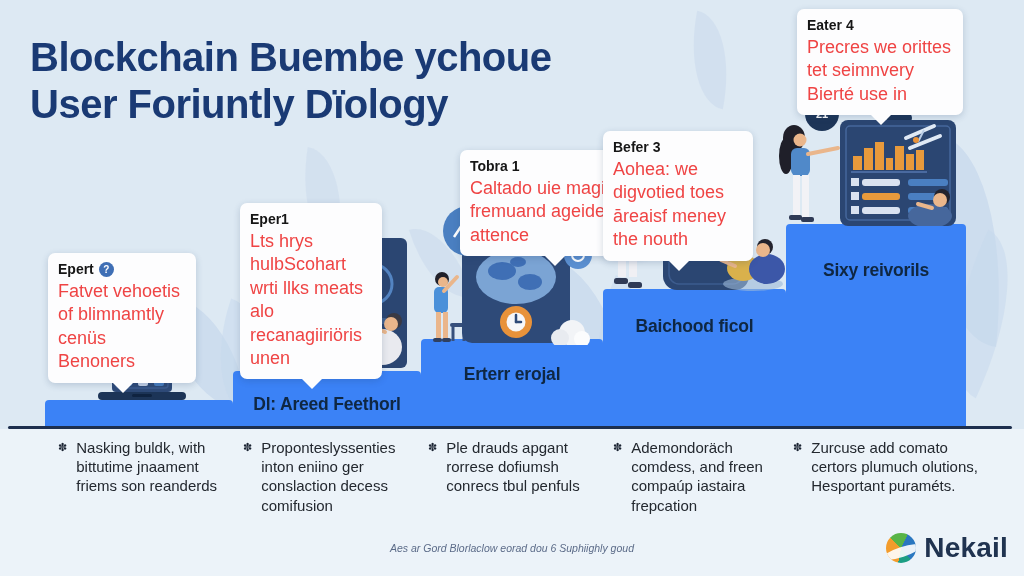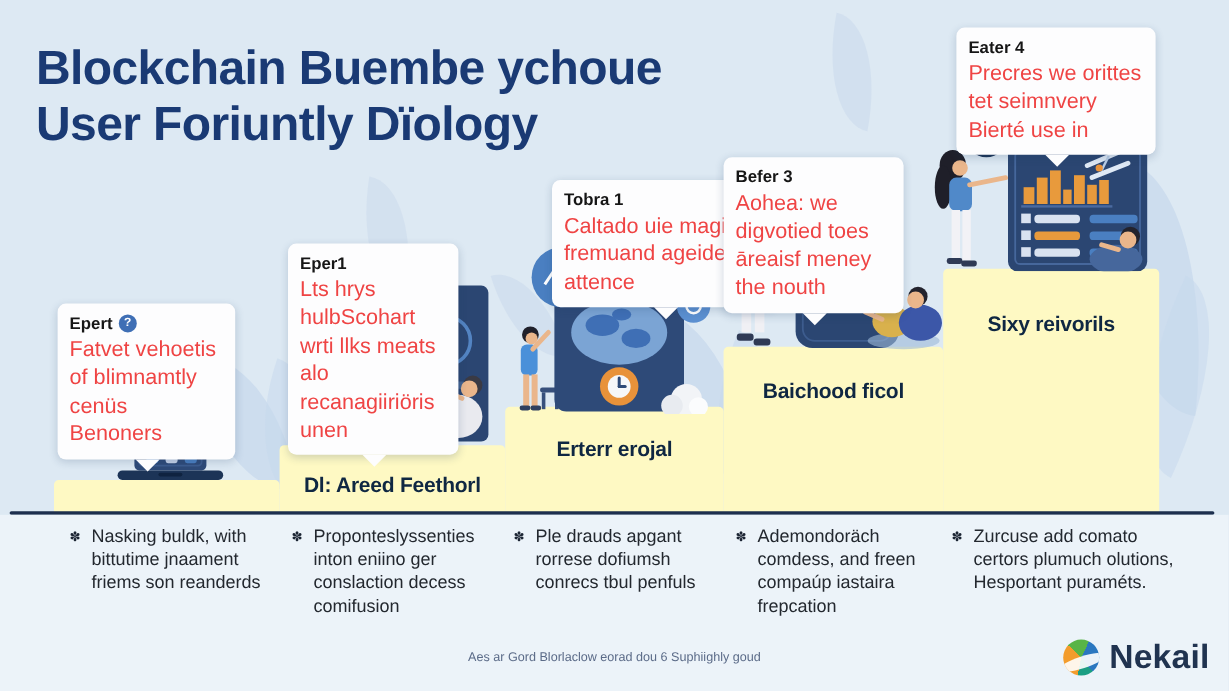--- a/index.html
+++ b/index.html
@@ -9,38 +9,38 @@
     background:#dde9f3;
   }
   .stage{position:absolute;inset:0;}
   
   .bottom-strip{position:absolute;left:0;right:0;top:429px;height:147px;background:#ecf3f9;}
   .baseline{position:absolute;left:8px;width:1004px;top:426px;height:2.5px;background:#1d2f4e;border-radius:2px;}
   .leaf{position:absolute;background:#c7d8ec;border-radius:0 100% 0 100%;opacity:.75;}
   
   .title{position:absolute;left:30px;top:34px;font-size:40px;font-weight:bold;color:#1a3a74;line-height:1.17;letter-spacing:-.5px;}
   
-  .step{position:absolute;background:#fef9c3;border-radius:4px 4px 0 0;}
+  .step{position:absolute;background:#3b82f6;border-radius:4px 4px 0 0;}
   .step-label{position:absolute;left:0;right:0;text-align:center;font-weight:bold;color:#0f2742;font-size:17.5px;letter-spacing:-.2px;}
   
   .bubble{position:absolute;background:#fdfdfe;border-radius:7px;padding:8px 10px 9px 10px;
     box-shadow:0 2px 7px rgba(30,60,100,.20);}
   .bubble::after{content:"";position:absolute;bottom:-10px;left:50%;margin-left:-9px;
     border:10px solid transparent;border-top-color:#fdfdfe;border-bottom:0;}
   .bubble h4{margin:0 0 3px 0;font-size:14px;color:#161616;display:flex;align-items:center;gap:5px;}
   .bubble p{margin:0;font-size:18px;color:#ef4444;line-height:1.3;}
   .q-badge{width:15px;height:15px;border-radius:50%;background:#3f6fb5;color:#fff;
     font-size:10px;font-weight:bold;display:inline-flex;align-items:center;justify-content:center;}
   
   .bullet-col{position:absolute;top:438px;display:flex;gap:9px;}
   .bullet-icon{font-size:11px;color:#1b2433;margin-top:3px;}
   .bullet-text{font-size:15px;color:#23282f;line-height:1.28;}
   
   .foot-note{position:absolute;left:0;right:0;top:542px;text-align:center;
-    font-size:10.5px;color:#5b6b88;}
+    font-size:10.5px;font-style:italic;color:#5b6b88;}
   .logo{position:absolute;right:16px;bottom:12px;display:flex;align-items:center;gap:8px;}
   .logo-mark{width:30px;height:30px;border-radius:50%;position:relative;overflow:hidden;
     background:conic-gradient(from -140deg,#f39c2c 0 26%,#58b447 26% 46%,#2a77c0 46% 78%,#1b9e83 78% 92%,#f39c2c 92% 100%);}
   .logo-mark::after{content:"";position:absolute;left:-4px;top:14px;width:40px;height:10px;
     background:#fff;border-radius:50%;transform:rotate(-18deg);opacity:.9;}
   .logo-text{font-size:28px;font-weight:bold;color:#203350;letter-spacing:.2px;}
   .ill{position:absolute;}
 </style>
 </head>
 <body>
@@ -241,21 +241,21 @@
     <p>Caltado uie magial fremuand ageides attence</p>
   </div>
 
   <div class="bubble" style="left:603px;top:87px;width:130px;margin-top:44px;">
     <h4>
         <span>Befer 3</span>
       </h4>
     <p>Aohea: we digvotied toes āreaisf meney the nouth</p>
   </div>
 
-  <div class="bubble" style="left:797px;top:23px;width:146px;">
+  <div class="bubble" style="left:797px;top:9px;width:146px;">
     <h4>
         <span>Eater 4</span>
       </h4>
     <p>Precres we orittes tet seimnvery Bierté use in</p>
   </div>
 
   <div class="bullet-col" style="left:58px;width:170px;">
     <span class="bullet-icon">✽</span>
     <span class="bullet-text">Nasking buldk, with bittutime jnaament friems son reanderds</span>
   </div>

